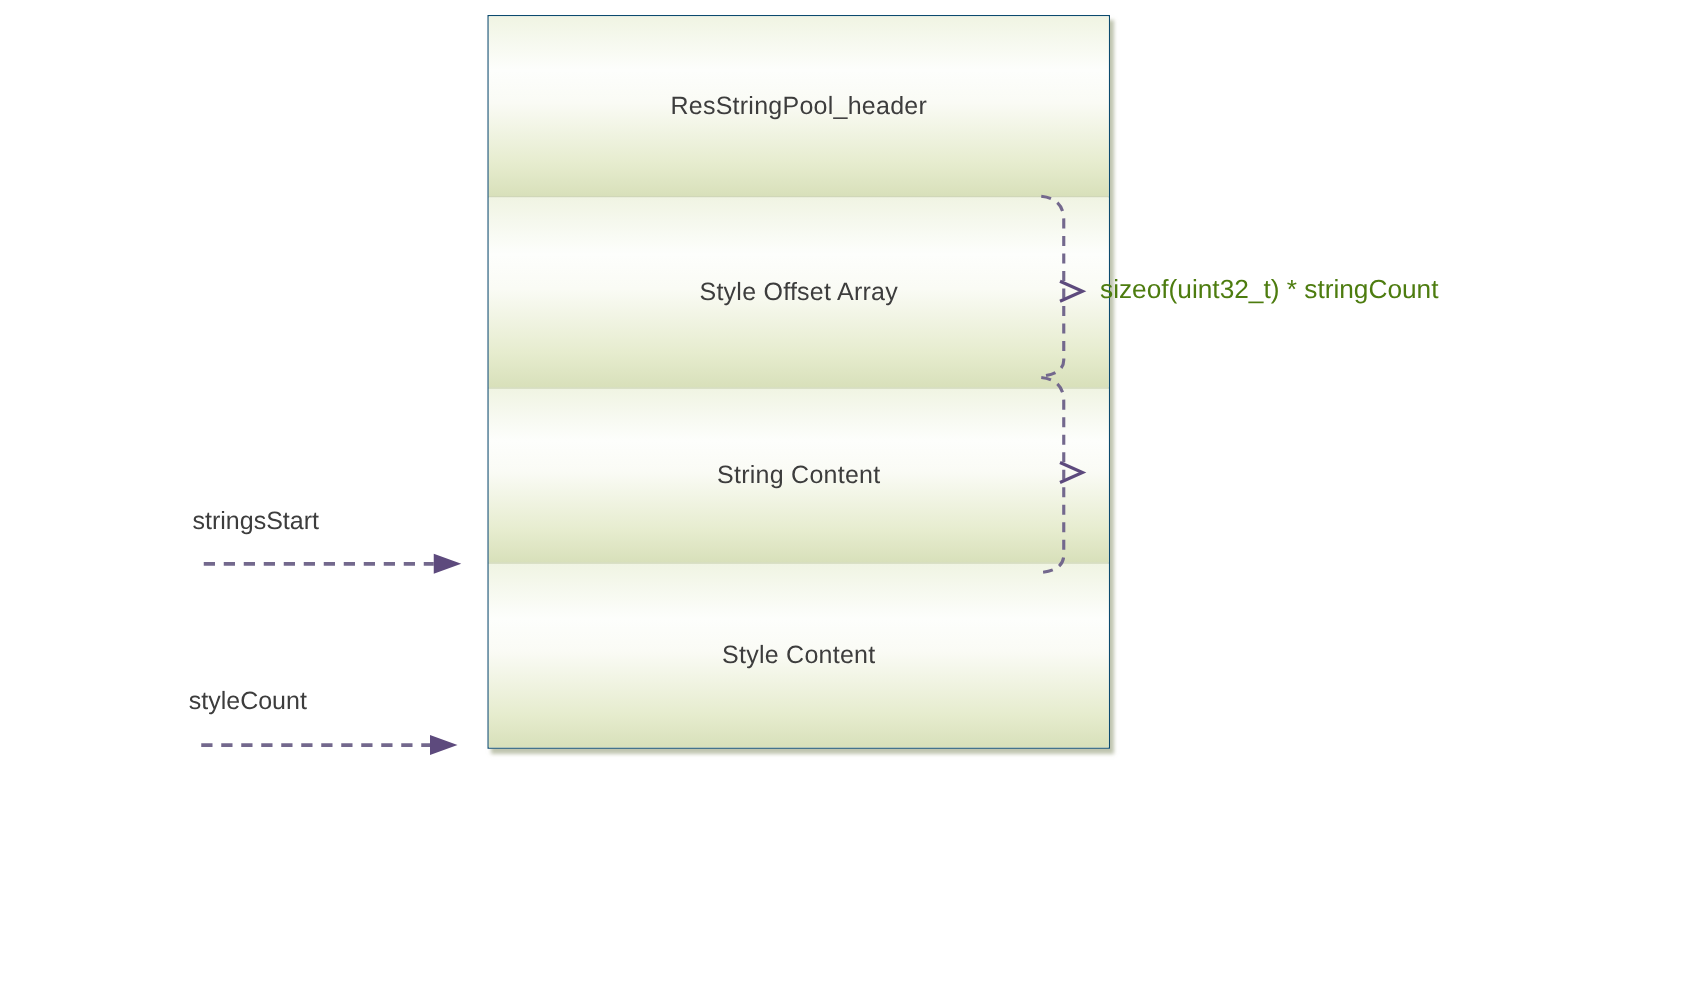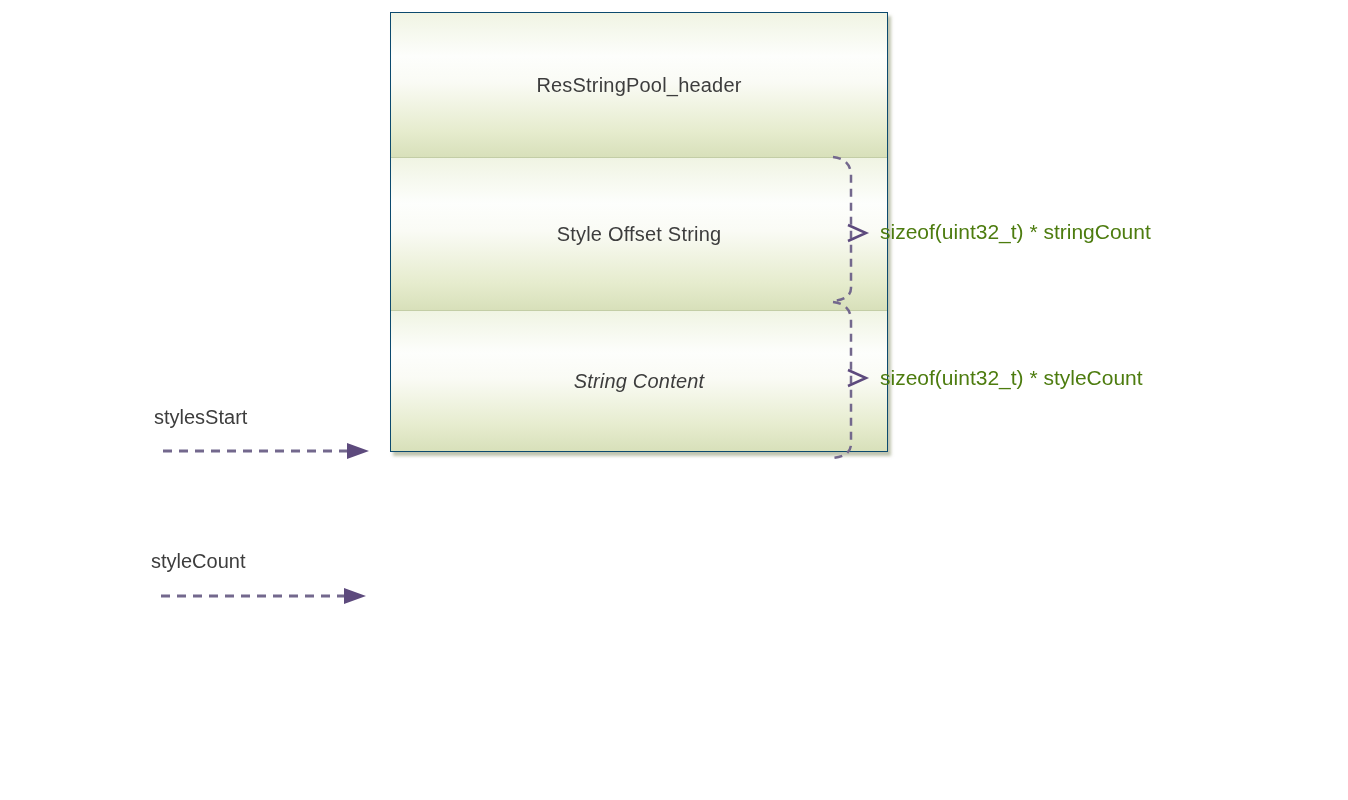--- a/index.html
+++ b/index.html
@@ -43,21 +43,21 @@
   }
   .mem-box:last-child { border-bottom: none; }
   .mem-box .label {
     font-size: 20px;
     color: #3d3d3d;
     letter-spacing: 0.2px;
   }
   .h1 { height: 145px; }
   .h2 { height: 143px; }
   .h3 { height: 153px; }
-  .h4 { height: 140px; font-style: italic; }
+  .h4 { height: 140px; }
   .h5 { height: 147px; }
 
   
   .left-label {
     position: absolute;
     font-size: 20px;
     color: #3d3d3d;
     white-space: nowrap;
   }
   #strings-start-label { left: 154px; top: 406px; }
@@ -103,32 +103,34 @@
 </head>
 <body>
 
 <div class="canvas">
 
   <div class="mem-column">
     <div class="mem-box h1">
       <span class="label">ResStringPool_header</span>
     </div>
     <div class="mem-box h3">
-      <span class="label">Style Offset String</span>
+      <span class="label">Style Offset Array</span>
     </div>
     <div class="mem-box h4">
       <span class="label">String Content</span>
     </div>
+    <div class="mem-box h5">
+      <span class="label">Style Content</span>
+    </div>
   </div>
 
-  <div class="left-label" id="strings-start-label">stylesStart</div>
+  <div class="left-label" id="strings-start-label">stringsStart</div>
   <div class="left-label" id="styles-start-label">styleCount</div>
 
   <div class="right-label" id="string-count-label">sizeof(uint32_t) * stringCount</div>
-  <div class="right-label" id="style-count-label">sizeof(uint32_t) * styleCount</div>
 
   <svg class="overlay" width="1348" height="800" viewBox="0 0 1348 800">
 
     <g>
       <line class="dash-line" x1="163" y1="451" x2="347" y2="451"></line>
       <polygon class="arrowhead" points="347,443 347,459 369,451"></polygon>
     </g>
 
     <g>
       <line class="dash-line" x1="161" y1="596" x2="344" y2="596"></line>

